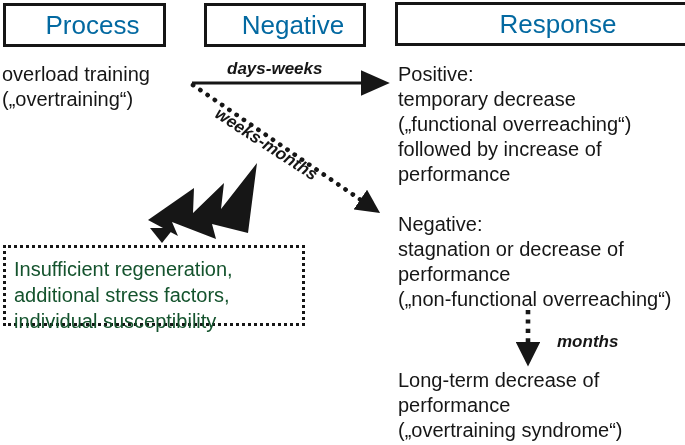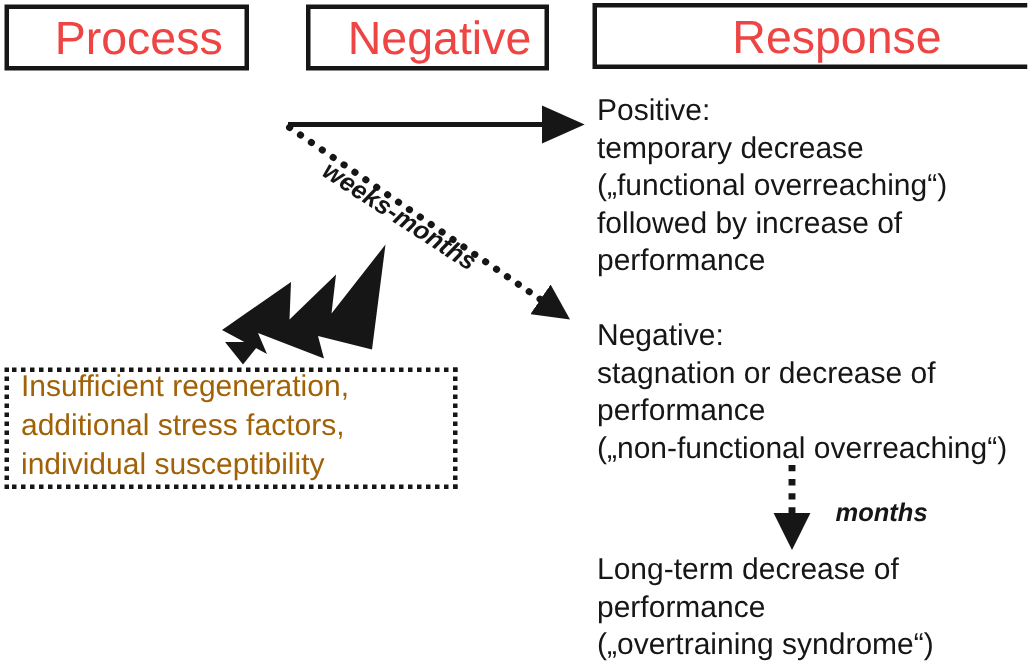--- a/index.html
+++ b/index.html
@@ -21,23 +21,23 @@
   .hdr-box {
     position: absolute;
     border: 3px solid #161616;
     background: #ffffff;
     display: flex;
     align-items: center;
     justify-content: center;
     box-sizing: border-box;
   }
   .hdr-label {
-    font-size: 31px;
+    font-size: 26px;
     line-height: 1;
-    color: #ef4444;
+    color: #0369a1;
     letter-spacing: 0px;
     margin-left: 16px;
   }
   #hdr-process { left: 3px;   top: 3px; width: 163px; height: 44px; }
   #hdr-recovery{ left: 204px; top: 3px; width: 162px; height: 44px; }
   #hdr-response{ left: 395px; top: 2px; width: 310px; height: 44px; justify-content: center; }
 
   .body-text {
     position: absolute;
     font-size: 20px;
@@ -82,45 +82,47 @@
     top: 245px;
     width: 302px;
     height: 81px;
     border: 3px dotted #161616;
     background: #ffffff;
     box-sizing: border-box;
   }
   #dotted-box-text {
     position: absolute;
     left: 14px;
-    top: 245px;
+    top: 256px;
     width: 290px;
     font-size: 20px;
     line-height: 26px;
-    color: #a16207;
+    color: #14532d;
     white-space: pre-line;
   }
 </style>
 </head>
 <body>
 
 <div id="diagram">
 
   <div class="hdr-box" id="hdr-process">
     <span class="hdr-label">Process</span>
   </div>
 
   <div class="hdr-box" id="hdr-recovery">
     <span class="hdr-label">Negative</span>
   </div>
 
   <div class="hdr-box" id="hdr-response">
     <span class="hdr-label">Response</span>
   </div>
 
+  <div class="body-text" id="left-process-text">overload training
+(„overtraining“)</div>
 
   <svg class="svg-layer" viewBox="0 0 685 445" xmlns="http://www.w3.org/2000/svg">
 
     <defs>
       <marker id="solid-head" markerWidth="9" markerHeight="9" refX="7.5" refY="4" orient="auto" markerUnits="strokeWidth">
         <path d="M0,0 L9,4 L0,8 z" fill="#161616"></path>
       </marker>
       <marker id="dot-head" markerWidth="5.2" markerHeight="5.2" refX="4.4" refY="2.6" orient="auto" markerUnits="strokeWidth">
         <path d="M0,0 L5.2,2.6 L0,5.2 z" fill="#161616"></path>
       </marker>
@@ -155,20 +157,21 @@
                L 248,233
                Z" fill="#161616"></path>
     </g>
 
     <g>
       <path d="M 150,228 L 174,228 L 162,243 Z" fill="#161616"></path>
     </g>
 
   </svg>
 
+  <div class="arrow-label" id="label-days-weeks">days-weeks</div>
 
   <div class="arrow-label" id="label-weeks-months">weeks-months</div>
 
   <div class="arrow-label" id="label-months">months</div>
 
   <div id="dotted-box"></div>
   <div id="dotted-box-text">Insufficient regeneration,
 additional stress factors,
 individual susceptibility</div>
 

